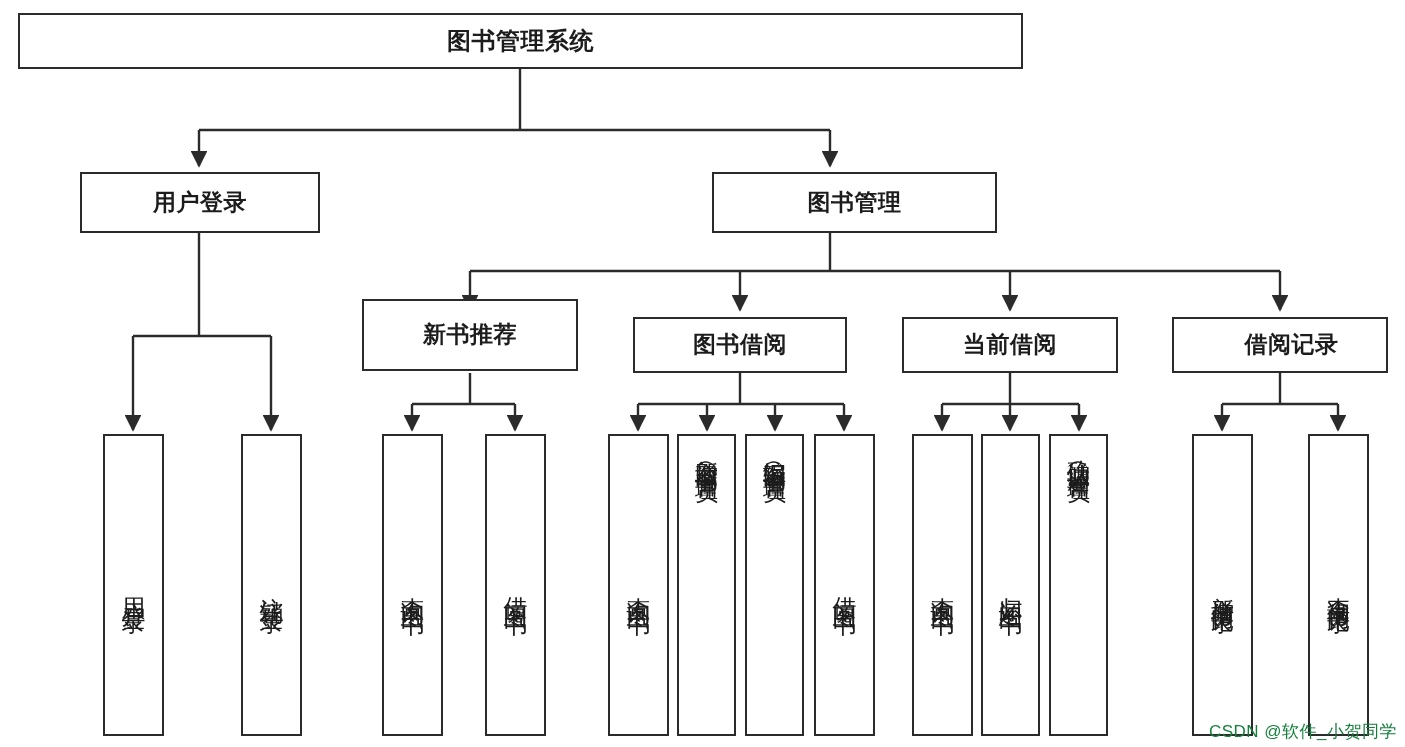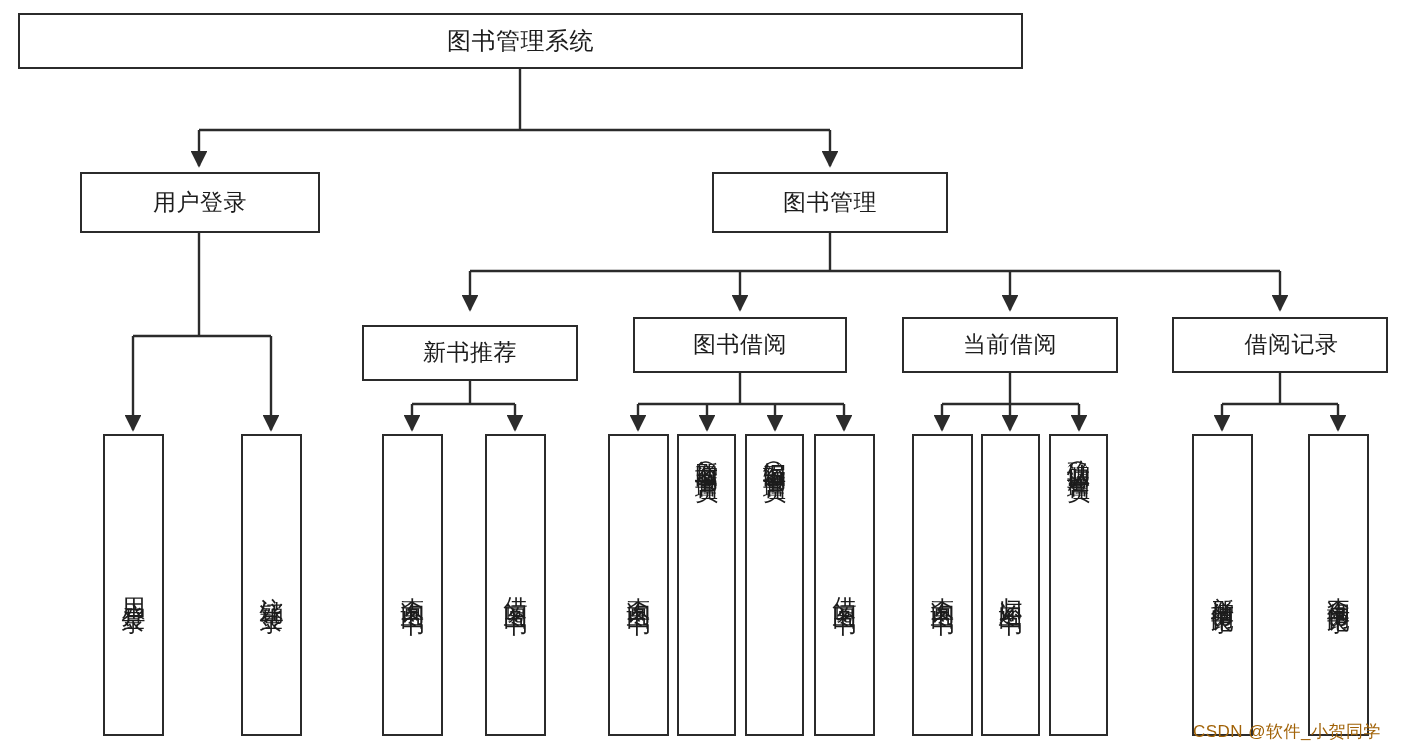--- a/index.html
+++ b/index.html
@@ -39,20 +39,21 @@
   .node .label {
     display: block;
     text-align: center;
     line-height: 1.18;
     white-space: nowrap;
   }
   
   .node.horiz .label {
     font-size: 23px;
     letter-spacing: 0.5px;
+    font-weight: bold;
   }
   .node.root .label {
     font-size: 24px;
   }
   
   .node.vert {
     align-items: flex-start;
     justify-content: center;
     padding-top: 6px;
   }
@@ -73,24 +74,24 @@
     height: 100%;
     display: flex;
     align-items: center;
     justify-content: center;
   }
   .vwrap.top {
     align-items: flex-start;
   }
   .watermark {
     position: absolute;
-    right: 24px;
+    right: 8px;
     bottom: 4px;
     font-size: 17px;
-    color: #a16207;
+    color: #15803d;
     letter-spacing: 0.5px;
     white-space: nowrap;
   }
 </style>
 </head>
 <body>
 
 <div id="canvas">
 
   <svg id="edges" viewBox="0 0 1405 747" width="1405" height="747">
@@ -144,25 +145,25 @@
     </g>
   </svg>
 
   <div class="node horiz root" style="left:18px; top:13px; width:1005px; height:56px;">
     <span class="label">图书管理系统</span>
   </div>
 
   <div class="node horiz" style="left:80px; top:172px; width:240px; height:61px;">
     <span class="label">用户登录</span>
   </div>
-  <div class="node horiz" style="left:712px; top:172px; width:236px; height:61px;">
+  <div class="node horiz" style="left:712px; top:172px; width:285px; height:61px;">
     <span class="label">图书管理</span>
   </div>
 
-  <div class="node horiz" style="left:362px; top:325px; width:216px; height:56px;">
+  <div class="node horiz" style="left:362px; top:299px; width:216px; height:72px;">
     <span class="label">新书推荐</span>
   </div>
   <div class="node horiz" style="left:902px; top:317px; width:216px; height:56px;">
     <span class="label">当前借阅</span>
   </div>
   <div class="node horiz" style="left:633px; top:317px; width:214px; height:56px;">
     <span class="label">图书借阅</span>
   </div>
   <div class="node horiz" style="left:1172px; top:317px; width:216px; height:56px;padding-left:23px;">
     <span class="label">借阅记录</span>

